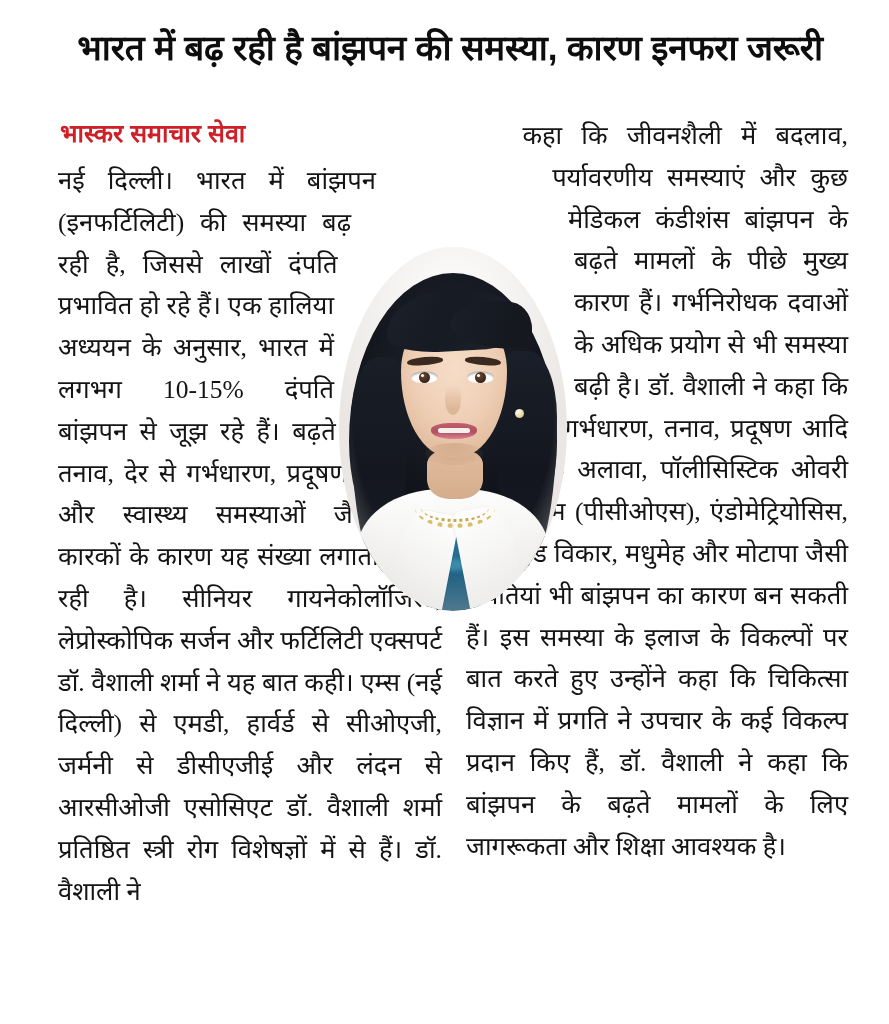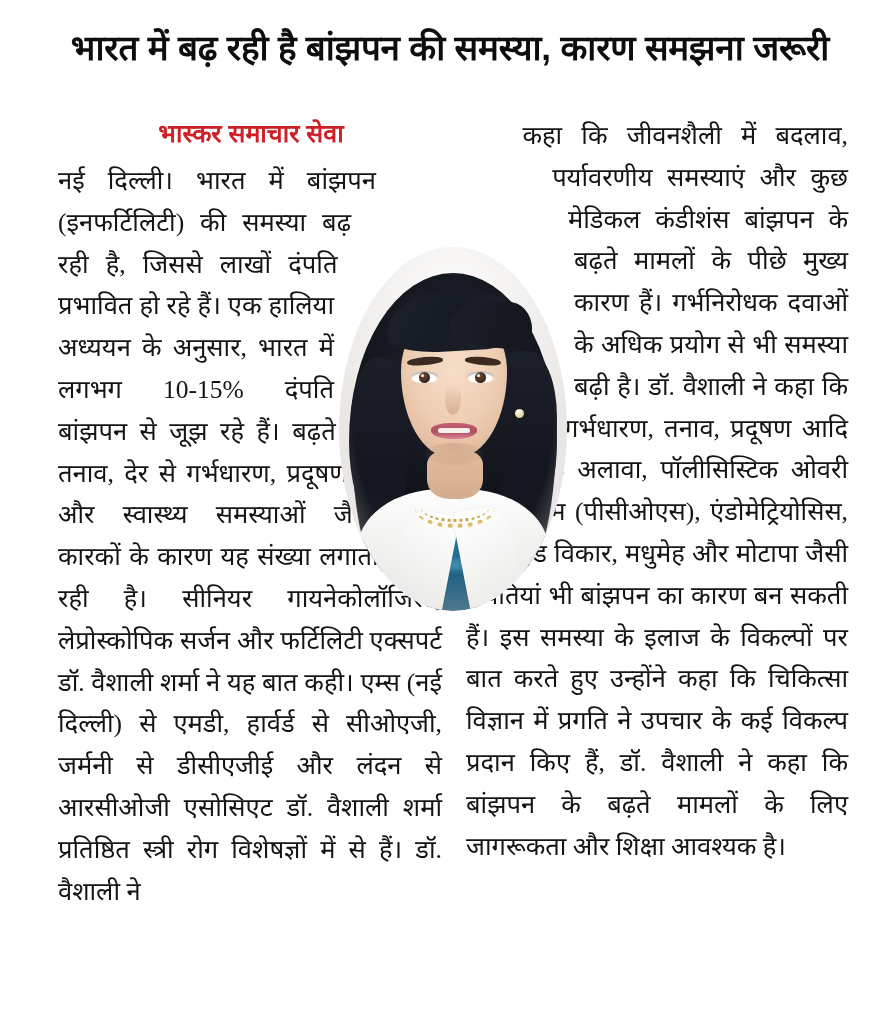--- a/index.html
+++ b/index.html
@@ -34,21 +34,21 @@
     color: #0d0d0d;
     white-space: nowrap;
   }
 
   
   .byline {
     position: absolute;
     left: 60px;
     top: 118px;
     width: 382px;
-    text-align: center;
+    text-align: left;
     font-family: "Liberation Sans", "DejaVu Sans", sans-serif;
     font-weight: bold;
     font-size: 25px;
     line-height: 1.2;
   }
 
   
   .columns {
     position: absolute;
     left: 0;
@@ -399,21 +399,21 @@
     width: 1px; height: 1px;
     overflow: hidden; clip: rect(0 0 0 0);
     white-space: nowrap;
   }
 </style>
 </head>
 <body>
 
 <div class="clipping">
 
-  <div class="headline">भारत में बढ़ रही है बांझपन की समस्या, कारण समझना जरूरी</div>
+  <div class="headline">भारत में बढ़ रही है बांझपन की समस्या, कारण इनफरा जरूरी</div>
 
   <div class="byline" style="color:#CE2027">भास्कर समाचार सेवा</div>
 
   <div class="portrait">
     <div class="photo-inner">
       <div class="bg-wash"></div>
       <div class="hair-back"></div>
       <div class="hair-left-strand"></div>
       <div class="hair-right-strand"></div>
 

